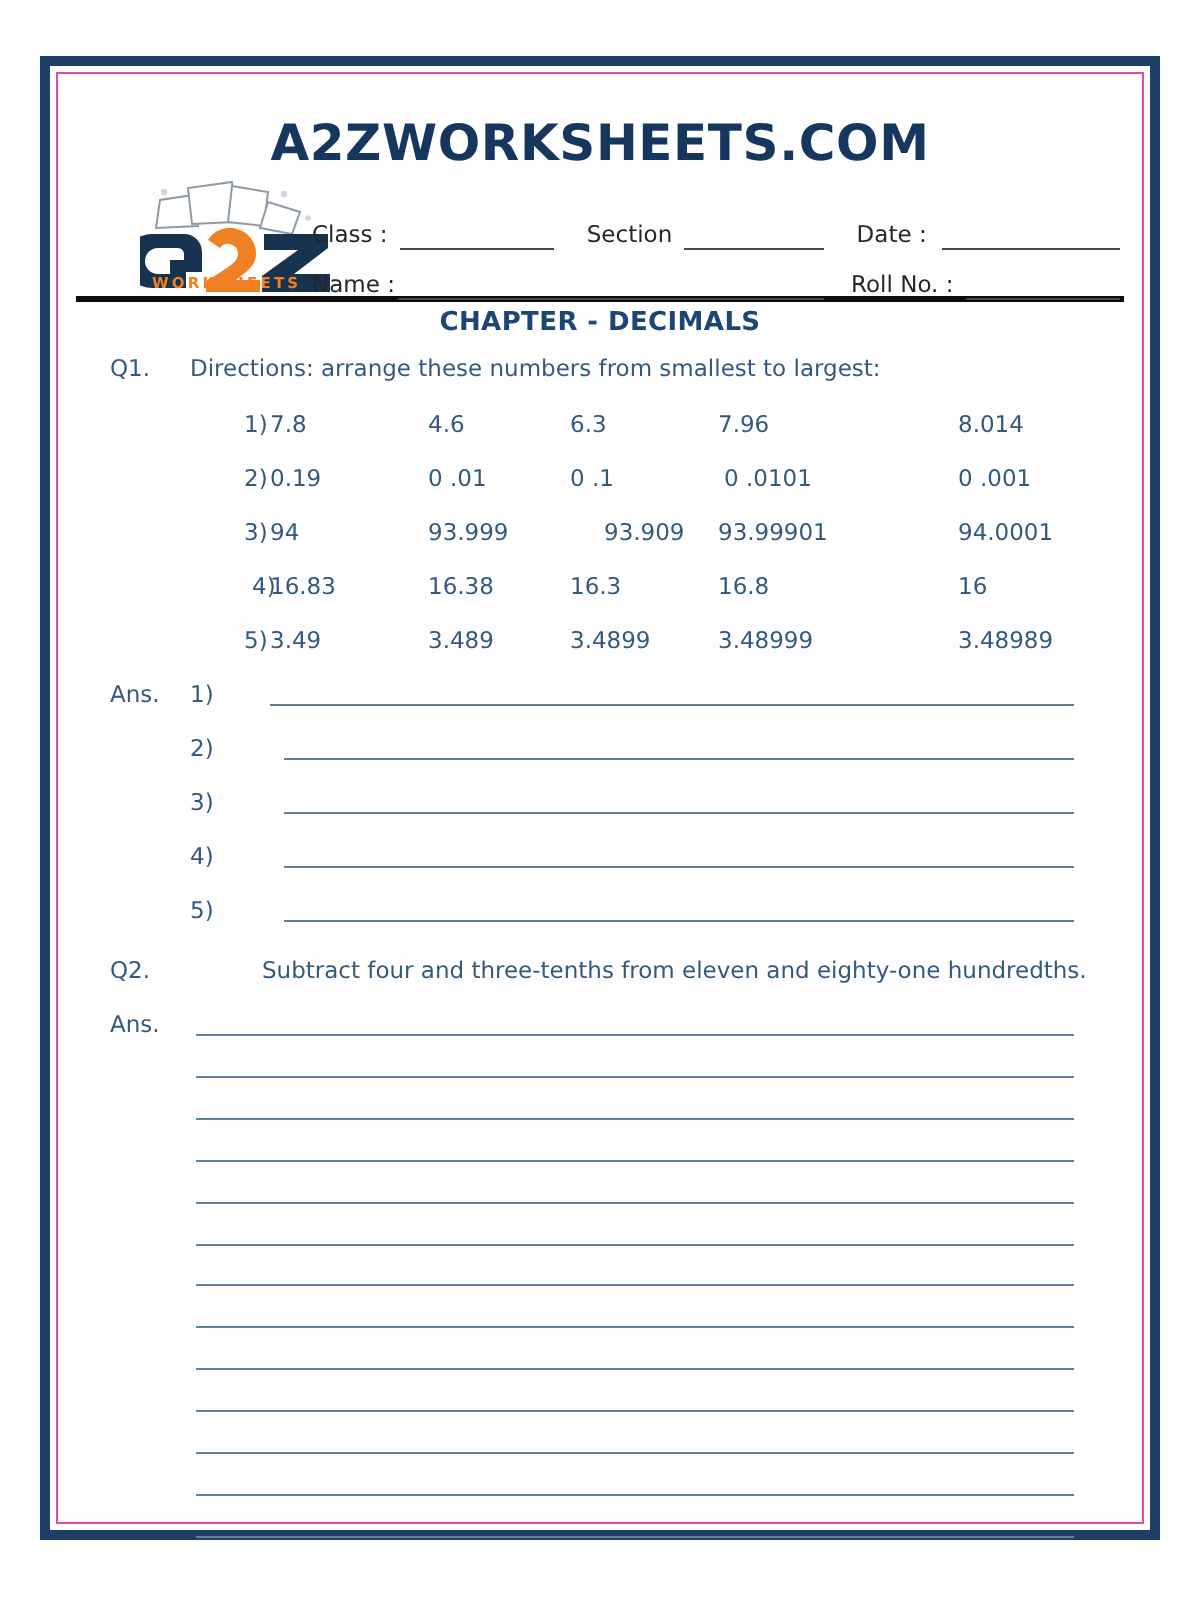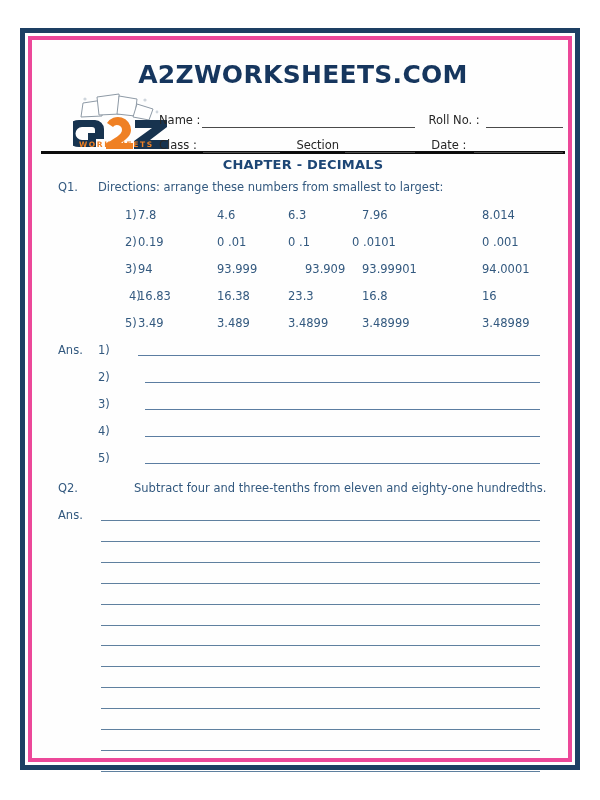--- a/index.html
+++ b/index.html
@@ -27,21 +27,21 @@
     border: 5px solid #1d3f63;
     background: #ffffff;
   }
   .page-frame-inner {
     position: absolute;
     left: 3px;
     top: 3px;
     right: 3px;
     bottom: 3px;
     box-sizing: border-box;
-    border: 4px solid #ec4899;
+    border: 1px solid #ec4899;
     background: #fefefe;
   }
 
   
   .header-box {
     position: absolute;
     left: 9px;
     top: 9px;
     width: 524px;
     height: 105px;
@@ -199,33 +199,33 @@
 
           <g fill="#ef8024">
             <path d="M34 36 a13 13 0 0 1 24 7 c0 6 -5 9 -10 13 h12 v8 h-27 v-7 c8 -6 16 -9 16 -14 a5 5 0 0 0 -9 -3 z"></path>
           </g>
           <text x="6" y="60" font-family="DejaVu Sans, Liberation Sans, sans-serif" font-size="7.5" font-weight="bold" letter-spacing="1.6" fill="#ef8024">WORKSHEETS</text>
         </svg>
       </div>
 
       <div class="fields">
         <div class="field-row">
-          <span class="field-label">Name :</span>
-          <span class="field-rule rule-name"></span>
-          <span class="field-label gap-roll">Roll No. :</span>
-          <span class="field-rule rule-roll"></span>
-        </div>
-        <div class="field-row">
           <span class="field-label">Class :</span>
           <span class="field-rule rule-class"></span>
           <span class="field-label gap-section">Section</span>
           <span class="field-rule rule-section"></span>
           <span class="field-label gap-date">Date :</span>
           <span class="field-rule rule-date"></span>
         </div>
+        <div class="field-row">
+          <span class="field-label">Name :</span>
+          <span class="field-rule rule-name"></span>
+          <span class="field-label gap-roll">Roll No. :</span>
+          <span class="field-rule rule-roll"></span>
+        </div>
       </div>
     </div>
 
     <div class="chapter-title">CHAPTER - DECIMALS</div>
 
     <div class="content">
 
       <div class="q-label" style="left:26px; top:140px;">Q1.</div>
       <div class="q-text" style="left:66px; top:140px;">Directions: arrange these numbers from smallest to largest:</div>
 
@@ -233,34 +233,34 @@
       <div class="num-cell" style="left:106px; top:168px;">7.8</div>
       <div class="num-cell" style="left:185px; top:168px;">4.6</div>
       <div class="num-cell" style="left:256px; top:168px;">6.3</div>
       <div class="num-cell" style="left:330px; top:168px;">7.96</div>
       <div class="num-cell" style="left:450px; top:168px;">8.014</div>
 
       <div class="num-row-index" style="left:93px; top:195px;">2)</div>
       <div class="num-cell" style="left:106px; top:195px;">0.19</div>
       <div class="num-cell" style="left:185px; top:195px;">0 .01</div>
       <div class="num-cell" style="left:256px; top:195px;">0 .1</div>
-      <div class="num-cell" style="left:320px; top:195px;">0 .0101</div>
+      <div class="num-cell" style="left:333px; top:195px;">0 .0101</div>
       <div class="num-cell" style="left:450px; top:195px;">0 .001</div>
 
       <div class="num-row-index" style="left:93px; top:222px;">3)</div>
       <div class="num-cell" style="left:106px; top:222px;">94</div>
       <div class="num-cell" style="left:185px; top:222px;">93.999</div>
       <div class="num-cell" style="left:273px; top:222px;">93.909</div>
       <div class="num-cell" style="left:330px; top:222px;">93.99901</div>
       <div class="num-cell" style="left:450px; top:222px;">94.0001</div>
 
       <div class="num-row-index" style="left:97px; top:249px;">4)</div>
       <div class="num-cell" style="left:106px; top:249px;">16.83</div>
       <div class="num-cell" style="left:185px; top:249px;">16.38</div>
-      <div class="num-cell" style="left:256px; top:249px;">23.3</div>
+      <div class="num-cell" style="left:256px; top:249px;">16.3</div>
       <div class="num-cell" style="left:330px; top:249px;">16.8</div>
       <div class="num-cell" style="left:450px; top:249px;">16</div>
 
       <div class="num-row-index" style="left:93px; top:276px;">5)</div>
       <div class="num-cell" style="left:106px; top:276px;">3.49</div>
       <div class="num-cell" style="left:185px; top:276px;">3.489</div>
       <div class="num-cell" style="left:256px; top:276px;">3.4899</div>
       <div class="num-cell" style="left:330px; top:276px;">3.48999</div>
       <div class="num-cell" style="left:450px; top:276px;">3.48989</div>
 

